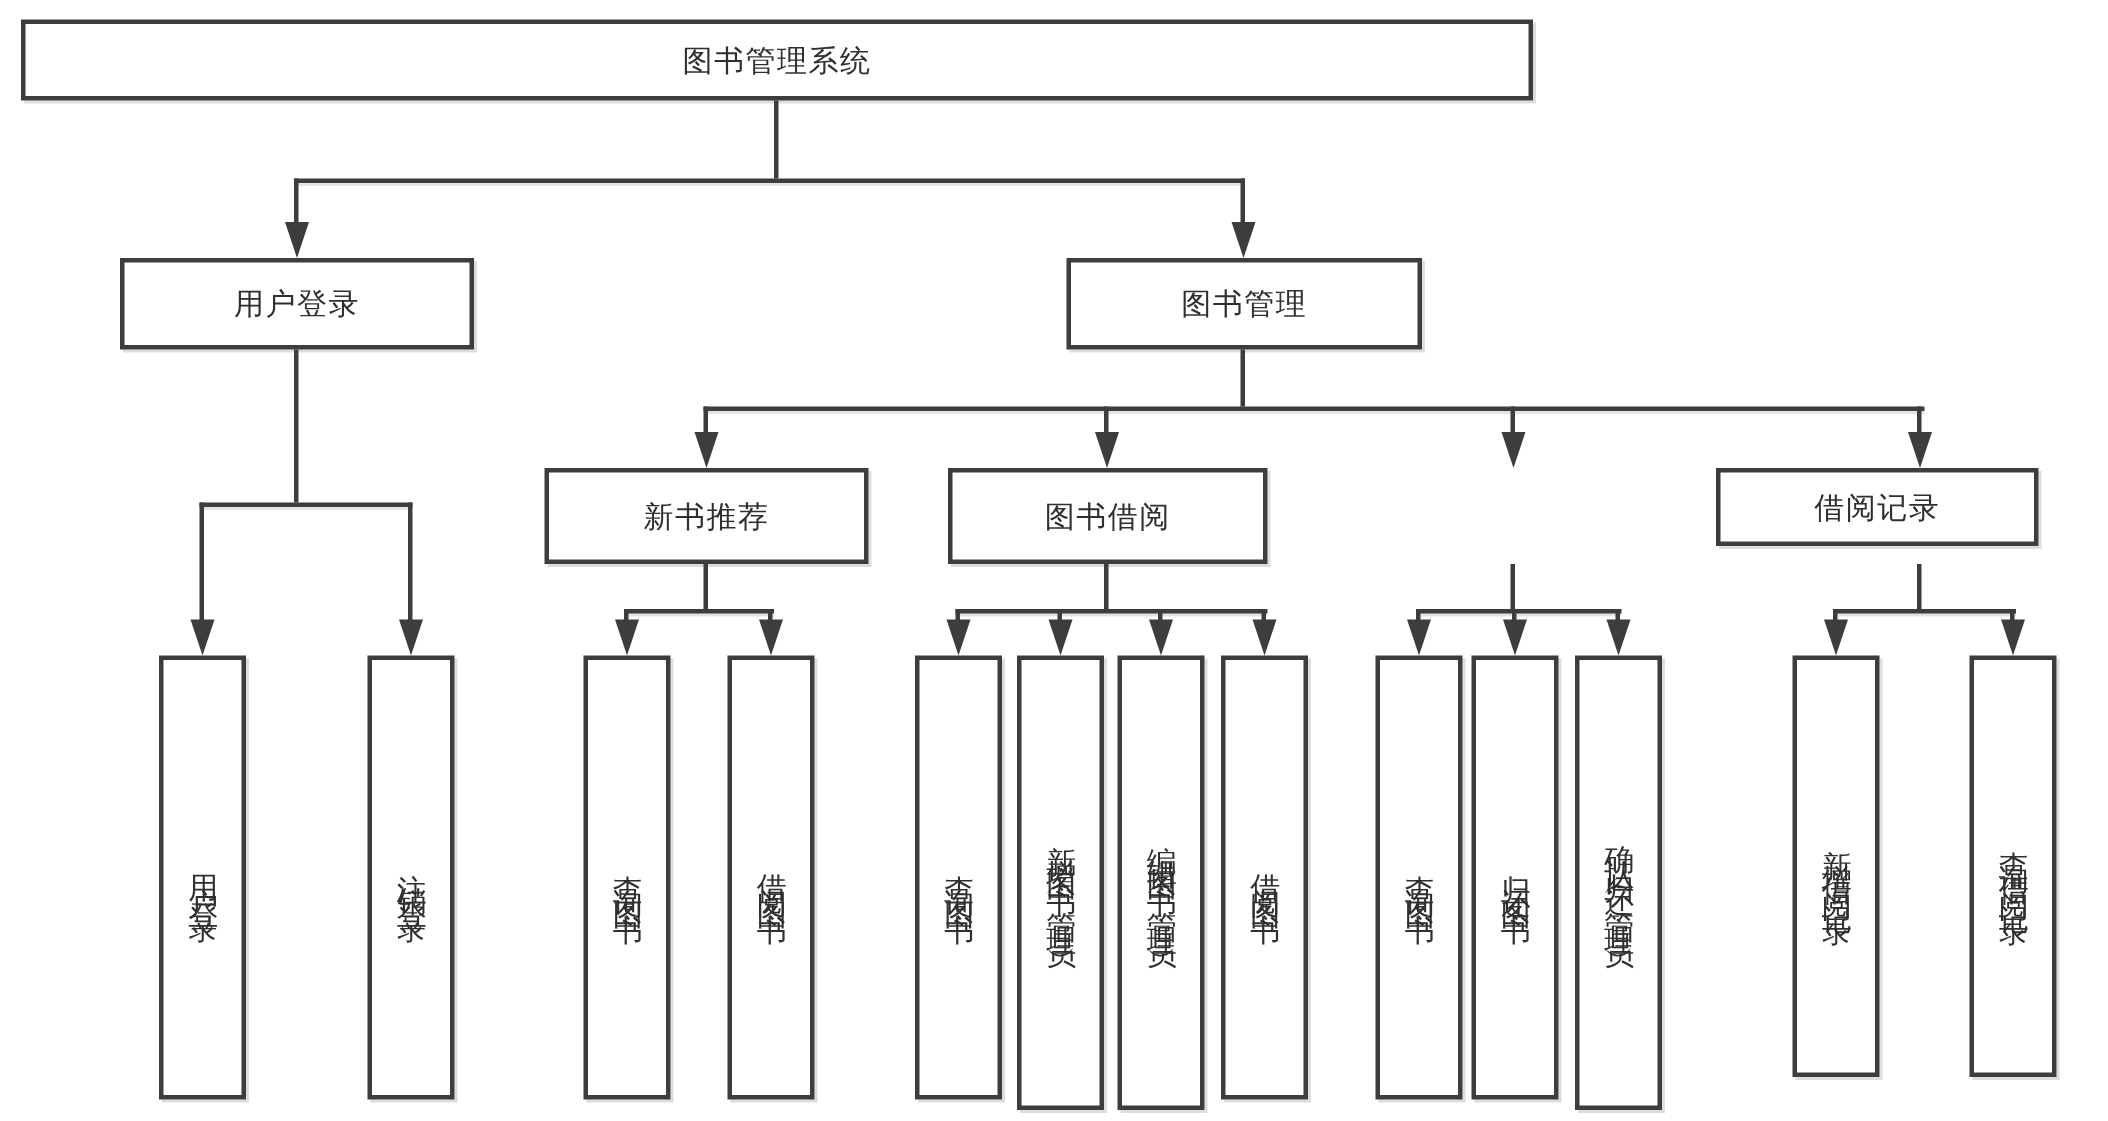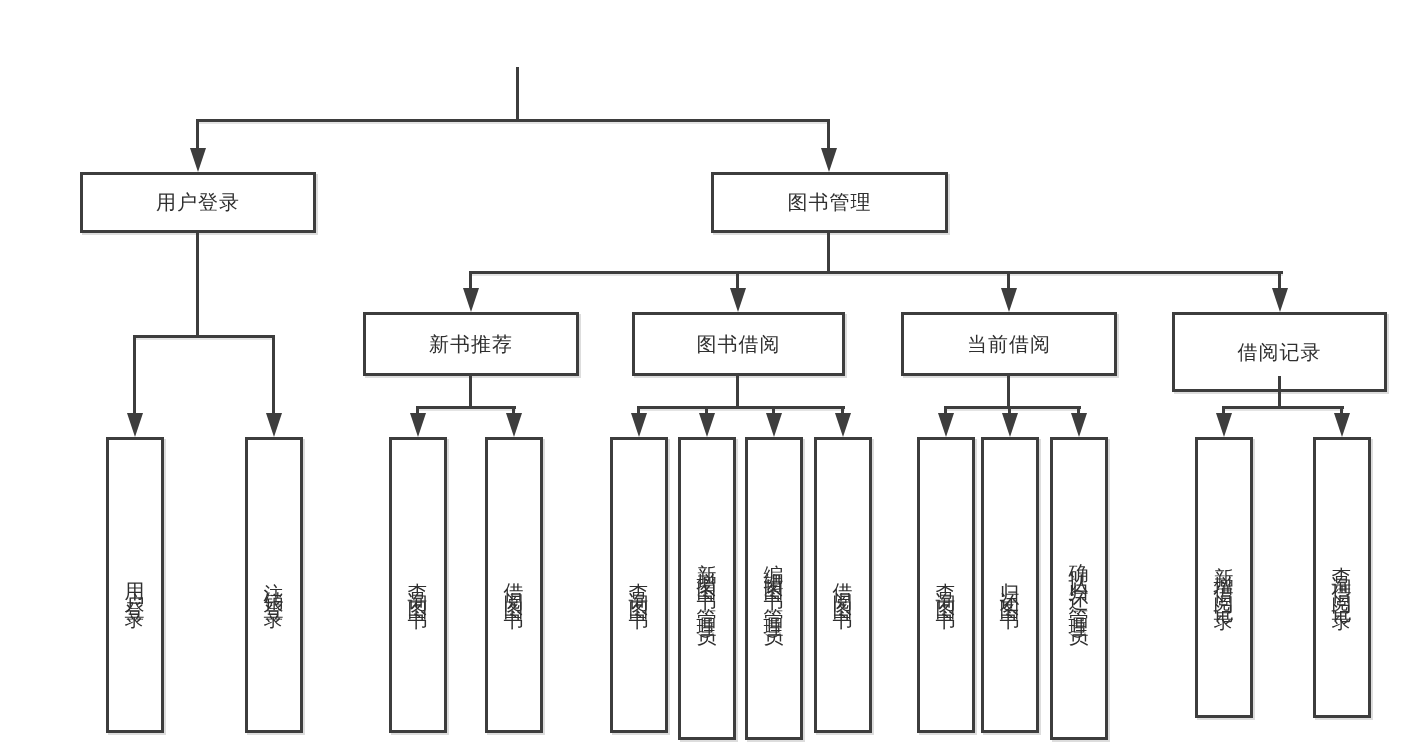--- a/index.html
+++ b/index.html
@@ -40,38 +40,38 @@
     position:absolute;top:715px;right:14px;
     font-size:19px;color:var(--watermark);letter-spacing:1px;
     text-shadow:1px 1px 0 rgba(255,255,255,.9);white-space:nowrap;
   }
 </style>
 </head>
 <body>
 
 <div class="canvas">
 
+  <div class="box" style="left:14px;top:13px;width:1008px;height:54px;">
+    <span class="hlabel">图书管理系统</span>
+  </div>
 
   <div class="box" style="left:80px;top:172px;width:236px;height:61px;">
     <span class="hlabel">用户登录</span>
   </div>
   <div class="box" style="left:363px;top:312px;width:216px;height:64px;">
     <span class="hlabel">新书推荐</span>
   </div>
 
   <div class="box" style="left:711px;top:172px;width:237px;height:61px;">
     <span class="hlabel">图书管理</span>
   </div>
   <div class="box" style="left:632px;top:312px;width:213px;height:64px;">
     <span class="hlabel">图书借阅</span>
   </div>
-  <div class="box" style="left:901px;top:312px;width:216px;height:64px;">
-    <span class="hlabel">当前借阅</span>
-  </div>
-  <div class="box" style="left:1172px;top:312px;width:215px;height:80px;">
+  <div class="box" style="left:1144px;top:312px;width:215px;height:52px;">
     <span class="hlabel">借阅记录</span>
   </div>
 
   <div class="box" style="left:106px;top:437px;width:58px;height:296px;">
     <span class="vlabel">用户登录</span>
   </div>
   <div class="box" style="left:245px;top:437px;width:58px;height:296px;">
     <span class="vlabel">注销登录</span>
   </div>
   <div class="box" style="left:389px;top:437px;width:58px;height:296px;">

